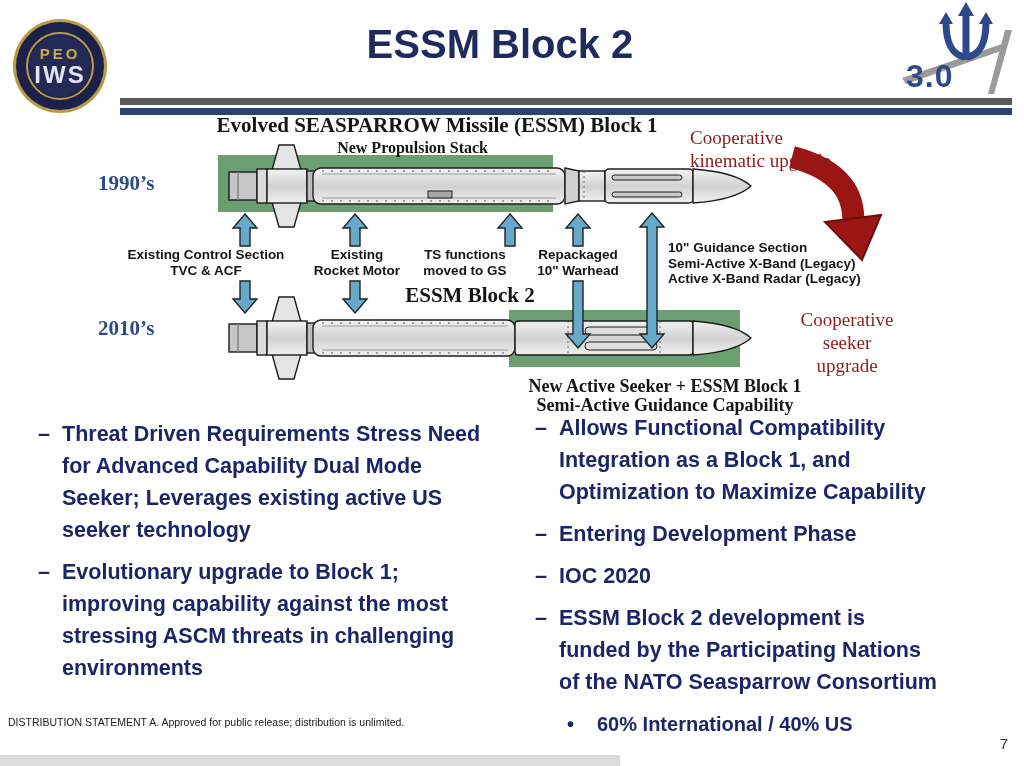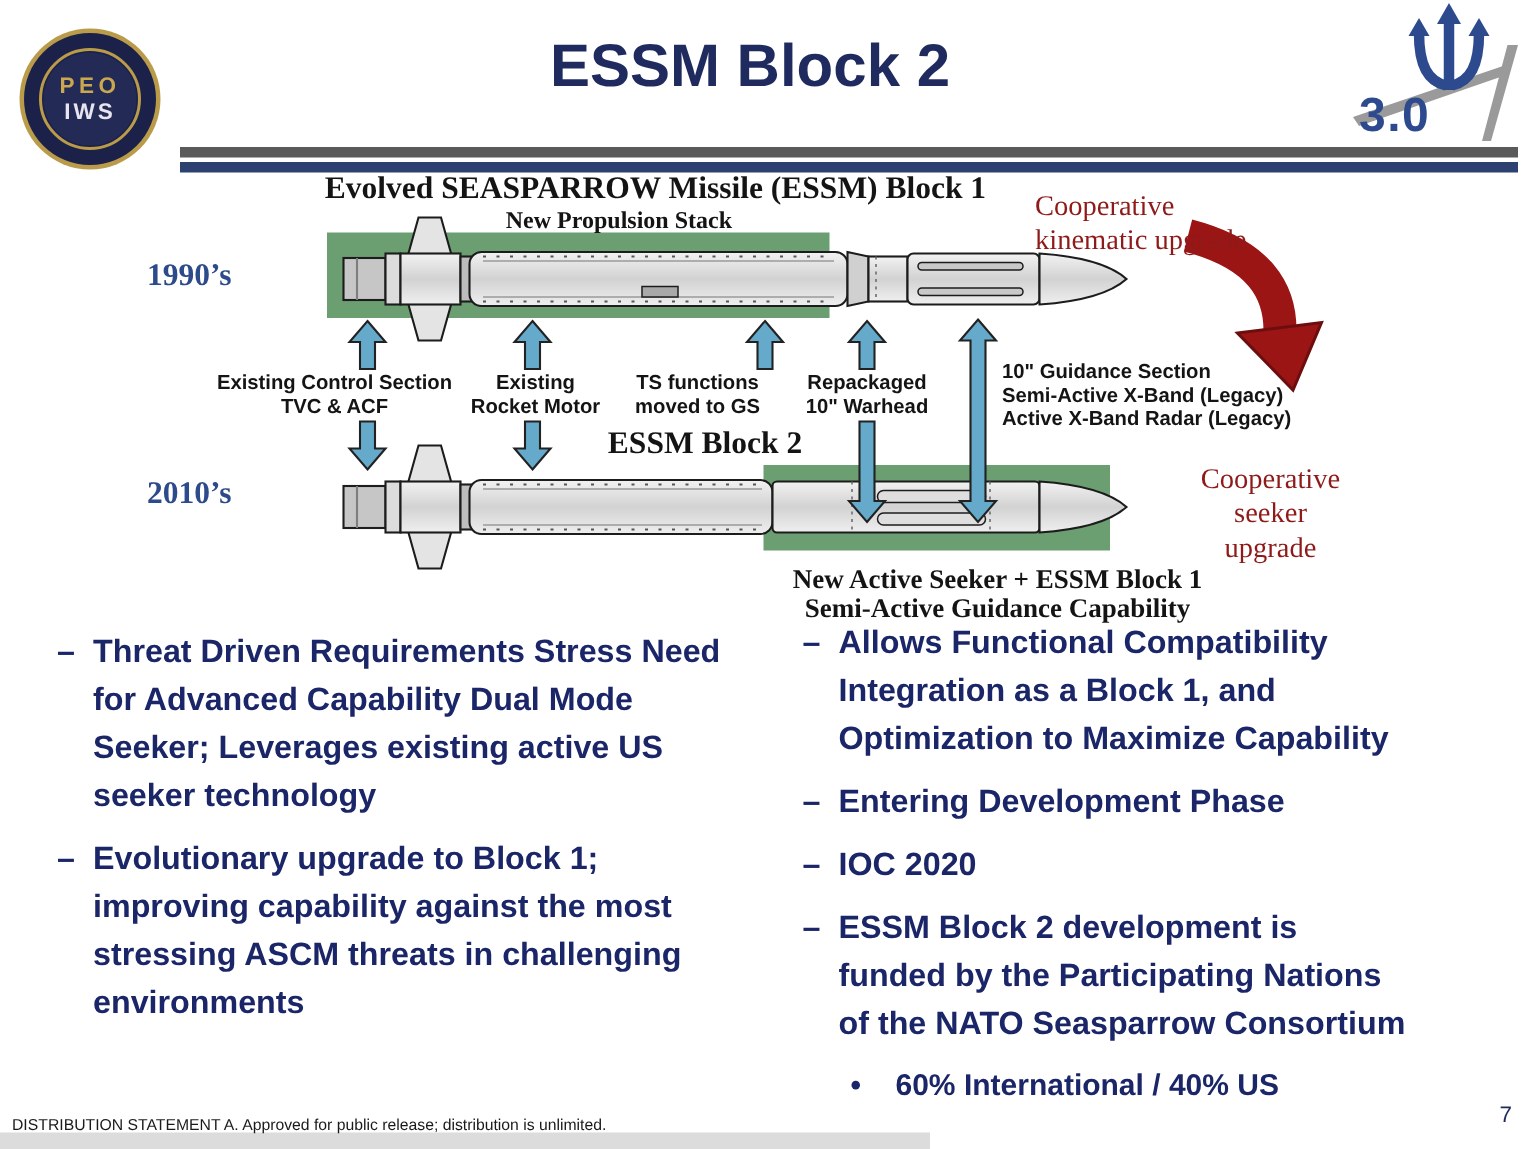--- a/index.html
+++ b/index.html
@@ -3,60 +3,60 @@
 <meta charset="utf-8">
 <style>
   html,body{margin:0;padding:0;background:#fff;}
   .slide{position:relative;width:1024px;height:766px;background:#fff;overflow:hidden;
          font-family:"Liberation Sans",sans-serif;}
   
   .badge{position:absolute;left:12px;top:18px;width:96px;height:96px;}
   .badge-inner{position:absolute;left:50%;top:50%;transform:translate(-50%,-50%);
     text-align:center;line-height:1;}
   .badge-peo{display:block;color:#caa84f;font-weight:bold;font-size:15px;letter-spacing:3px;}
-  .badge-iws{display:block;color:#e8e4ef;font-weight:bold;font-size:15px;letter-spacing:2px;margin-top:2px;}
+  .badge-iws{display:block;color:#e8e4ef;font-weight:bold;font-size:24px;letter-spacing:2px;margin-top:2px;}
   .title{position:absolute;left:0;top:22px;width:1000px;text-align:center;
     font-size:40px;font-weight:bold;color:#1f2a5e;}
   .trident{position:absolute;left:898px;top:2px;width:120px;height:100px;}
   .v30{position:absolute;left:8px;top:56px;font-size:32px;font-weight:bold;
     color:#2e4a8e;letter-spacing:1px;}
   .rule{position:absolute;left:120px;width:892px;height:7px;}
   .rule-gray{top:98px;background:#5a5a5a;}
   .rule-blue{top:108px;background:#2c4170;}
   
   .dg{position:absolute;white-space:pre-line;}
   .serifhead{font-family:"Liberation Serif",serif;font-weight:bold;color:#141414;}
   .block1-heading{left:187px;top:113px;width:500px;text-align:center;font-size:21px;}
   .propulsion{left:288px;top:139px;width:200px;text-align:right;font-size:16px;}
   .era{font-family:"Liberation Serif",serif;font-weight:bold;font-size:21px;color:#2d4a8a;}
   .era1{left:98px;top:171px;}
   .era2{left:98px;top:316px;}
   .redlab{font-family:"Liberation Serif",serif;font-weight:normal;font-size:19px;color:#8e1a1a;line-height:23px;}
   .kinematic{left:690px;top:126px;}
   .seekerup{left:785px;top:308px;width:124px;text-align:center;}
   .collab{font-size:13.5px;font-weight:bold;color:#141414;line-height:16px;text-align:center;}
-  .lab-control{left:143px;top:247px;width:160px;}
+  .lab-control{left:126px;top:247px;width:160px;}
   .lab-rocket{left:297px;top:247px;width:120px;}
   .lab-ts{left:405px;top:247px;width:120px;}
   .lab-warhead{left:518px;top:247px;width:120px;}
   .lab-guidance{left:668px;top:240px;width:210px;text-align:left;line-height:15.5px;}
   .block2-heading{left:370px;top:283px;width:200px;text-align:center;font-size:21px;}
   .seeker-caption{left:515px;top:377px;width:300px;text-align:center;font-size:18px;line-height:19px;}
   
   .col{position:absolute;color:#1b2668;font-weight:bold;font-size:21.5px;line-height:32px;}
   .col-left{left:38px;top:418px;width:480px;}
   .col-right{left:535px;top:412px;width:470px;}
   .bullet{display:flex;margin-bottom:10px;}
   .dash{width:24px;flex:none;}
   .btext{white-space:pre-line;}
   .subbullet{display:flex;margin-left:32px;font-size:20px;margin-top:2px;}
   .dot{width:30px;flex:none;}
   
   .footer-strip{position:absolute;left:0;top:755px;width:620px;height:11px;background:#dcdcdc;}
-  .distribution{position:absolute;left:8px;top:744px;font-size:10.5px;color:#1a1a1a;}
+  .distribution{position:absolute;left:8px;top:716px;font-size:10.5px;color:#1a1a1a;}
   .pagenum{position:absolute;left:978px;top:735px;width:30px;text-align:right;
     font-size:15px;color:#1f2a5e;}
   svg{display:block;}
   .dgsvg{position:absolute;left:0;top:95px;}
 </style>
 </head>
 <body>
 
 <div class="slide">
 

